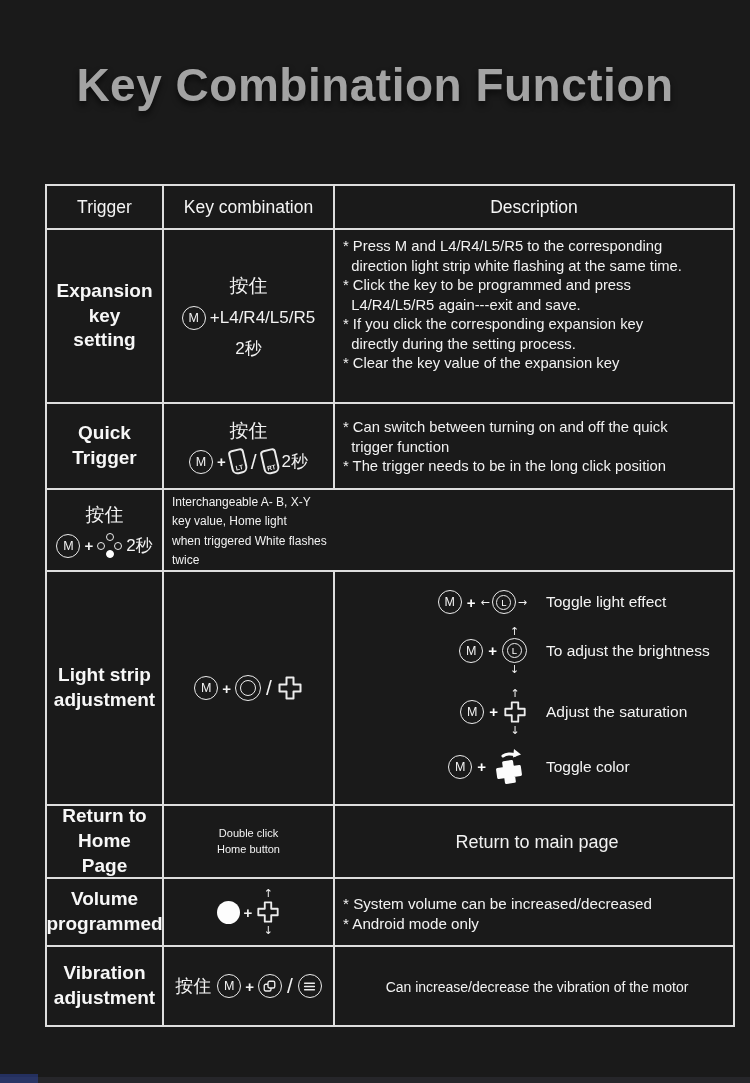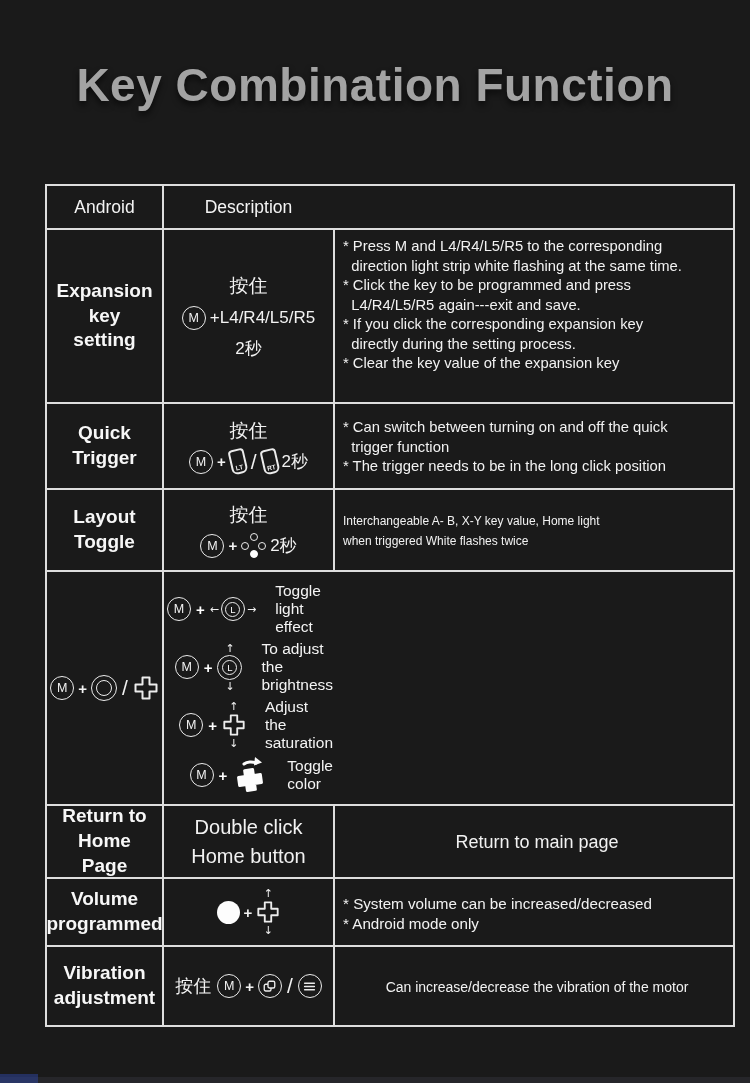--- a/index.html
+++ b/index.html
@@ -57,21 +57,21 @@
   .cjk { font-size:19px; }
   .desc {
     color:#f2f2f2; font-size:14.8px; line-height:19.5px;
     padding:7px 2px 4px 8px; white-space:pre-wrap;
   }
   .desc-center {
     display:flex; align-items:center; justify-content:center;
     text-align:center; white-space:pre-line;
   }
   .desc-lg { font-size:18px; }
-  .combo-txt { font-size:20px; line-height:1.45; text-align:center; white-space:pre-line; }
+  .combo-txt { font-size:11px; line-height:1.45; text-align:center; white-space:pre-line; }
 
   
   .circle-btn {
     display:inline-flex; align-items:center; justify-content:center;
     width:24px; height:24px; border:1.6px solid #ececec; border-radius:50%;
     font-size:12.5px; color:#f2f2f2; flex:none;
   }
   .plus { font-size:15px; font-weight:700; }
   .slash { font-size:21px; font-weight:400; padding:0 1px; }
   .double-circle {
@@ -116,21 +116,22 @@
   .corner-accent { position:absolute; left:0; bottom:0; width:38px; height:9px; background:#2b3f8e; opacity:.6; }
 </style>
 </head>
 <body>
 
 <div class="page-title">Key Combination Function</div>
 
 <div class="tbl">
 
   <div class="trow h-head">
-    <div class="cell hdr">Android</div>
+    <div class="cell hdr">Trigger</div>
+    <div class="cell hdr">Key combination</div>
     <div class="cell hdr">Description</div>
   </div>
 
   <div class="trow h-r1">
     <div class="cell fn">Expansion key setting</div>
     <div class="cell combo">
       <span class="cjk">按住</span>
       <span class="combo-line">
         <span class="circle-btn">M</span>
         <span>+L4/R4/L5/R5</span>
@@ -162,40 +163,40 @@
           </span>
         <span class="cjk" style="font-size:17px">2秒</span>
       </span>
     </div>
     <div class="cell desc" style="display:flex;flex-direction:column;justify-content:center">* Can switch between turning on and off the quick
   trigger function
 * The trigger needs to be in the long click position</div>
   </div>
 
   <div class="trow h-r3">
-    <div class="cell fn">Layout Toggle</div>
     <div class="cell combo" style="gap:5px">
       <span class="cjk">按住</span>
       <span class="combo-line">
         <span class="circle-btn">M</span>
         <span class="plus">+</span>
         <span class="abxy">
             <i class="d-top"></i>
             <i class="d-left"></i>
             <i class="d-right"></i>
             <i class="d-bottom"></i>
           </span>
         <span class="cjk" style="font-size:17px">2秒</span>
       </span>
     </div>
     <div class="cell desc" style="display:flex;flex-direction:column;justify-content:center;font-size:12px">Interchangeable A- B, X-Y key value, Home light
 when triggered White flashes twice</div>
   </div>
 
   <div class="trow h-r4">
+    <div class="cell fn">Light strip adjustment</div>
     <div class="cell combo">
       <span class="combo-line">
         <span class="circle-btn">M</span>
         <span class="plus">+</span>
         <span class="double-circle">
             <span class="inner-circle"></span>
           </span>
         <span class="slash">/</span>
         <svg width="26" height="26" viewBox="0 0 26 26">
             <path d="M9.5 2.5 H16.5 V9.5 H23.5 V16.5 H16.5 V23.5 H9.5 V16.5 H2.5 V9.5 H9.5 Z" fill="none" stroke="#ececec" stroke-width="2" stroke-linejoin="round"></path>

